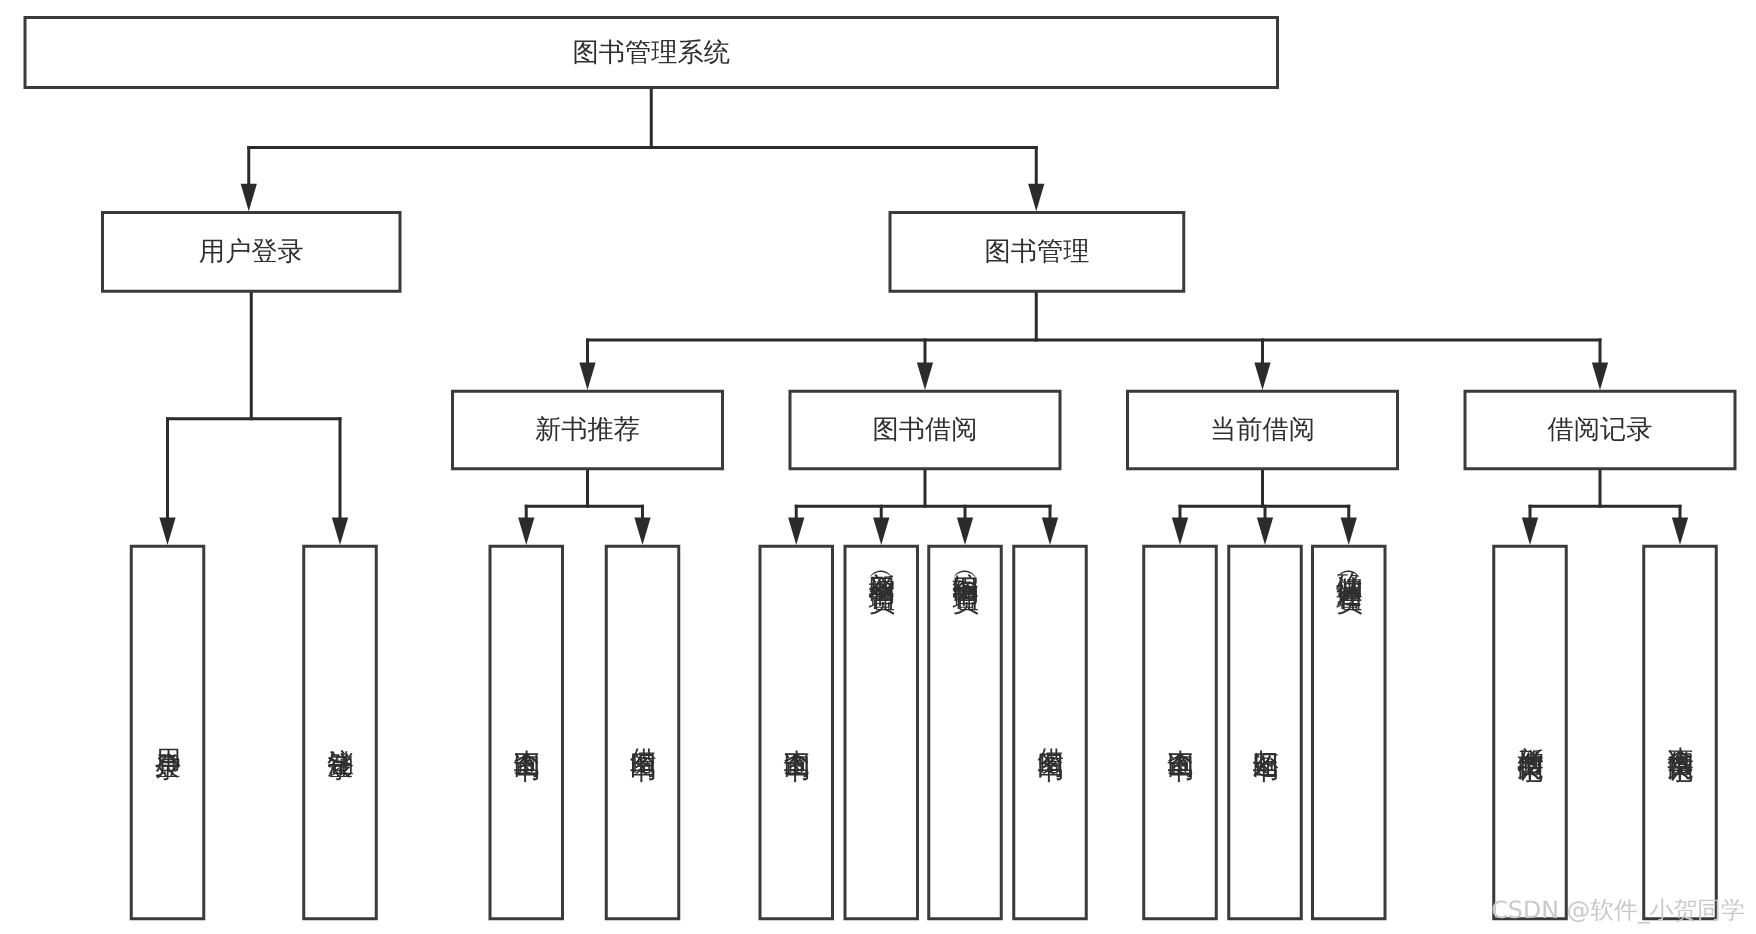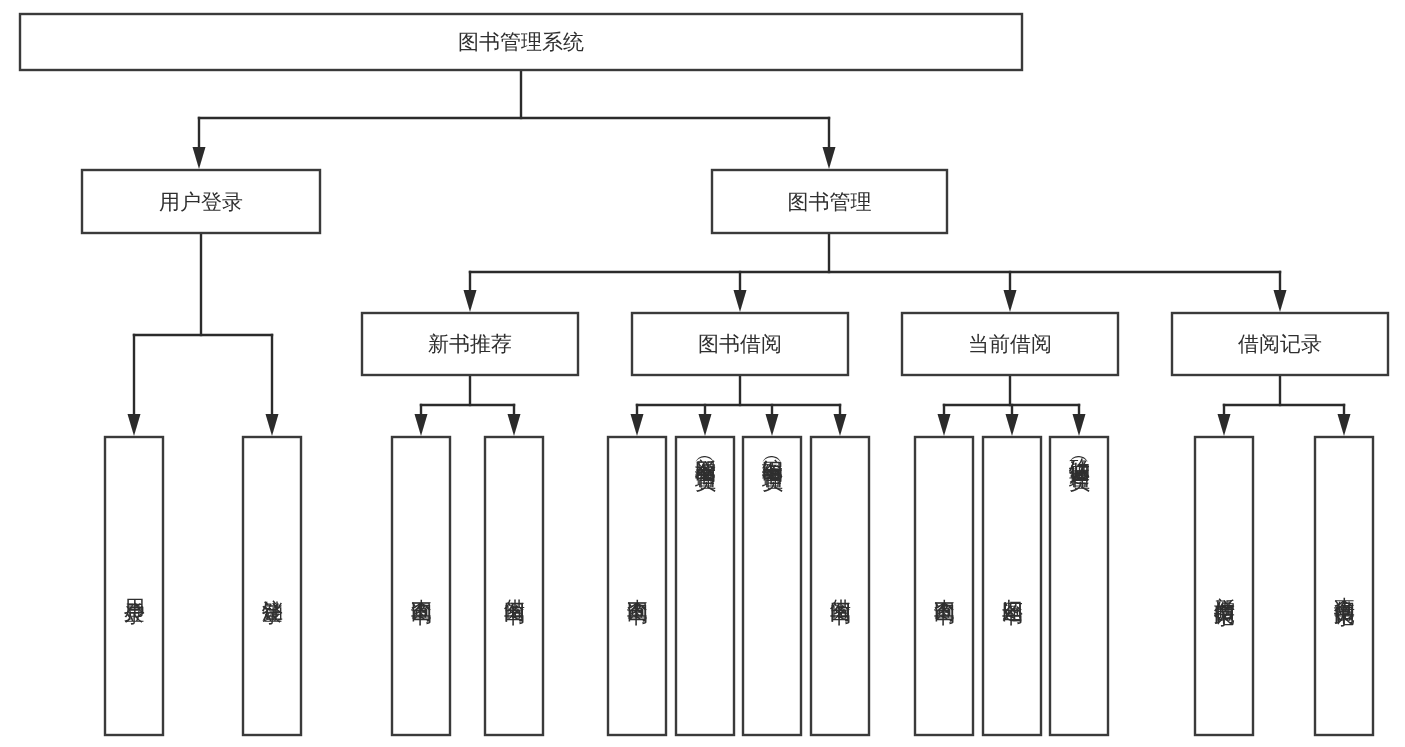--- a/index.html
+++ b/index.html
@@ -218,13 +218,14 @@
       <div class="vlabel-box align-top" style="left: 1050px; top: 437px; width: 58px; height: 298px;">
         <span class="vlabel-text">确认归还（管理员）</span>
       </div>
       <div class="vlabel-box" style="left: 1195px; top: 437px; width: 58px; height: 298px;">
         <span class="vlabel-text">新增借阅记录</span>
       </div>
       <div class="vlabel-box" style="left: 1315px; top: 437px; width: 58px; height: 298px;">
         <span class="vlabel-text">查询借阅记录</span>
       </div>
     </div>
+  <div id="watermark" style="left: 1193px; top: 715px; color: rgb(201, 201, 201);">CSDN @软件_小贺同学</div>
 </div>
 
 </body></html>

